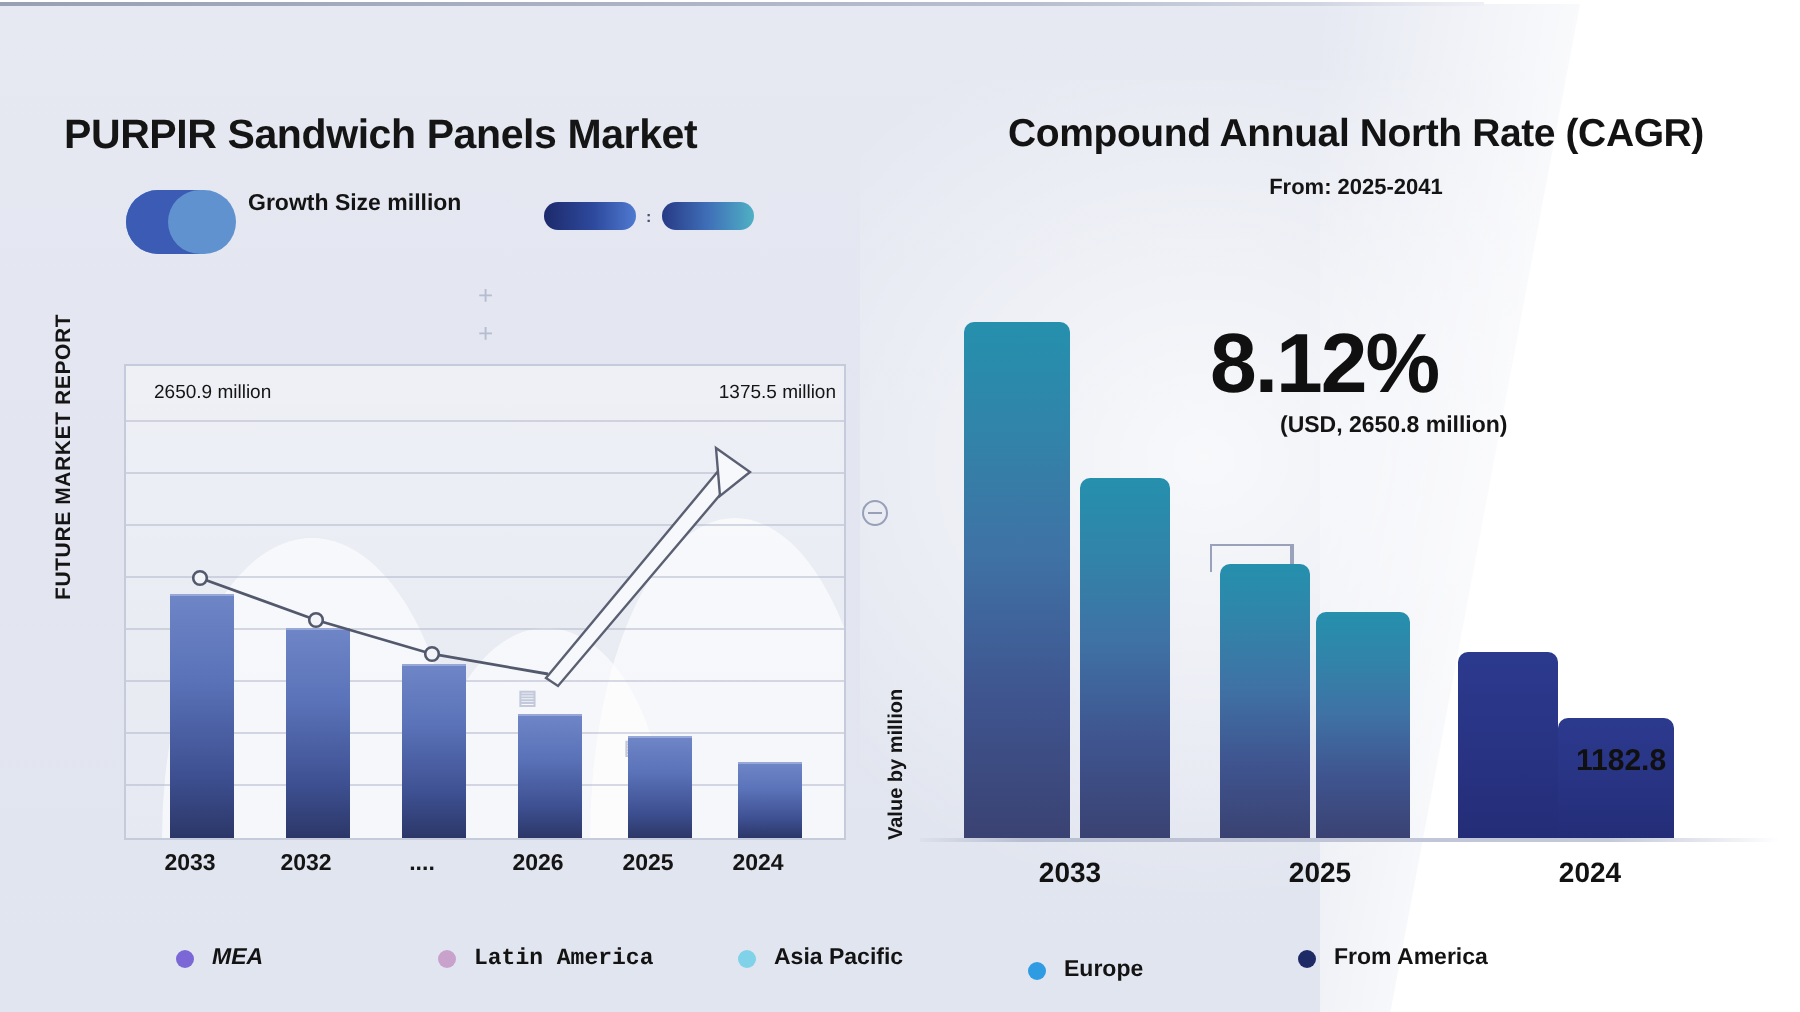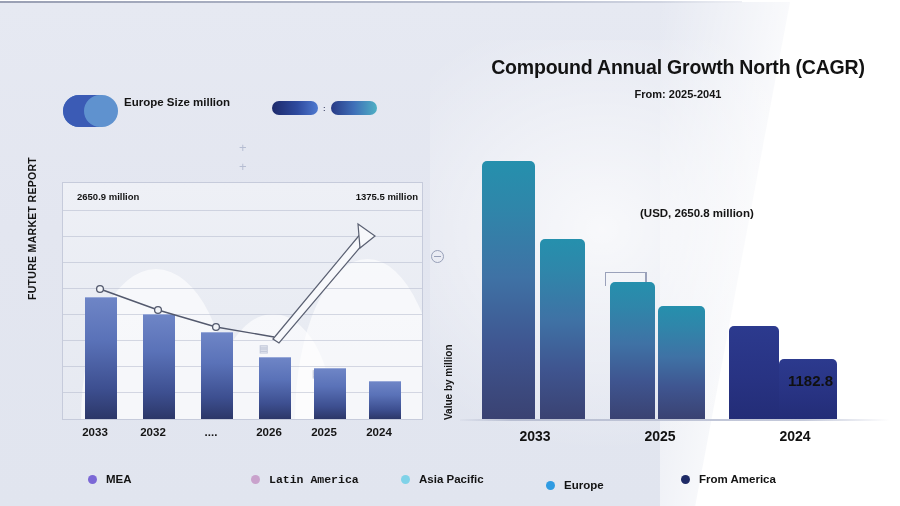--- a/index.html
+++ b/index.html
@@ -147,21 +147,21 @@
     position: absolute;
     left: 0; right: 0;
     height: 1px;
     background: rgba(175,182,202,0.5);
   }
 
   .axis-value-left, .axis-value-right {
     position: absolute;
     top: 8px;
     font-size: 9.5px;
-    font-weight: bold;
+    font-weight: normal;
     color: #141414;
     white-space: nowrap;
   }
   .axis-value-left { left: 14px; }
   .axis-value-right { right: 4px; }
 
   .y-axis-label {
     position: absolute;
     left: 26px; top: 300px;
     transform: rotate(-90deg);
@@ -363,29 +363,30 @@
 
 <div id="infographic">
 
   <div class="bg-panel"></div>
   <div class="bg-panel-top-line"></div>
   <div class="bg-panel-right-soft"></div>
   <div class="bg-wash"></div>
 
   <div class="left-panel">
 
+    <div class="main-title">PURPIR Sandwich Panels Market</div>
 
     <div class="logo-mark">
       <svg width="66" height="34" viewBox="0 0 66 34">
         <path d="M17,1 L40,1 A16,16 0 0 1 40,33 L17,33 A16,16 0 0 1 17,1 Z" fill="#5f92cf"></path>
         <path d="M17,1 L38,1 A16,16 0 0 0 38,33 L17,33 A16,16 0 0 1 17,1 Z" fill="#3b5bb5"></path>
       </svg>
     </div>
 
-    <div class="legend-caption">Europe Size million</div>
+    <div class="legend-caption">Growth Size million</div>
 
     <div class="pill-row">
       <div class="pill pill-a"></div>
       <div class="pill-sep">:</div>
       <div class="pill pill-b"></div>
     </div>
 
     <div class="plus plus-1">+</div>
     <div class="plus plus-2">+</div>
 
@@ -440,22 +441,23 @@
     <div class="lcat" style="left:244px; width:50px;">2026</div>
     <div class="lcat" style="left:299px; width:50px;">2025</div>
     <div class="lcat" style="left:354px; width:50px;">2024</div>
 
     <div class="minus-circle"></div>
     <div class="y-axis-label-right">Value by million</div>
   </div>
 
   <div class="right-panel">
 
-    <div class="cagr-title">Compound Annual Growth North (CAGR)</div>
+    <div class="cagr-title">Compound Annual North Rate (CAGR)</div>
     <div class="cagr-sub">From: 2025-2041</div>
+    <div class="cagr-value">8.12%</div>
     <div class="cagr-usd">(USD, 2650.8 million)</div>
 
     <div class="bracket"></div>
 
     <div class="rbar" style="left:32px;  width:53px;  height:258px; bottom:87px;"></div>
     <div class="rbar" style="left:90px;  width:45px;  height:180px; bottom:87px;"></div>
 
     <div class="rbar" style="left:160px; width:45px;  height:137px; bottom:87px;"></div>
     <div class="rbar" style="left:208px; width:47px;  height:113px; bottom:87px;"></div>
 
@@ -465,21 +467,21 @@
     <div class="rbaseline"></div>
 
     <div class="rvalue-label">1182.8</div>
 
     <div class="rcat" style="left:40px;  width:90px;">2033</div>
     <div class="rcat" style="left:165px; width:90px;">2025</div>
     <div class="rcat" style="left:300px; width:90px;">2024</div>
   </div>
 
   <div class="legend-bar">
-    <div class="legend-item" style="width:163px;">
+    <div class="legend-item" style="width:131px;font-style:italic;">
       <span class="legend-dot" style="background:#7b68d6"></span>
       <span class="legend-text">MEA</span>
     </div>
     <div class="legend-item" style="width:150px;font-family:Liberation Mono, monospace;">
       <span class="legend-dot" style="background:#c9a2cc"></span>
       <span class="legend-text">Latin America</span>
     </div>
     <div class="legend-item" style="width:145px;">
       <span class="legend-dot" style="background:#7fd2e8"></span>
       <span class="legend-text">Asia Pacific</span>

